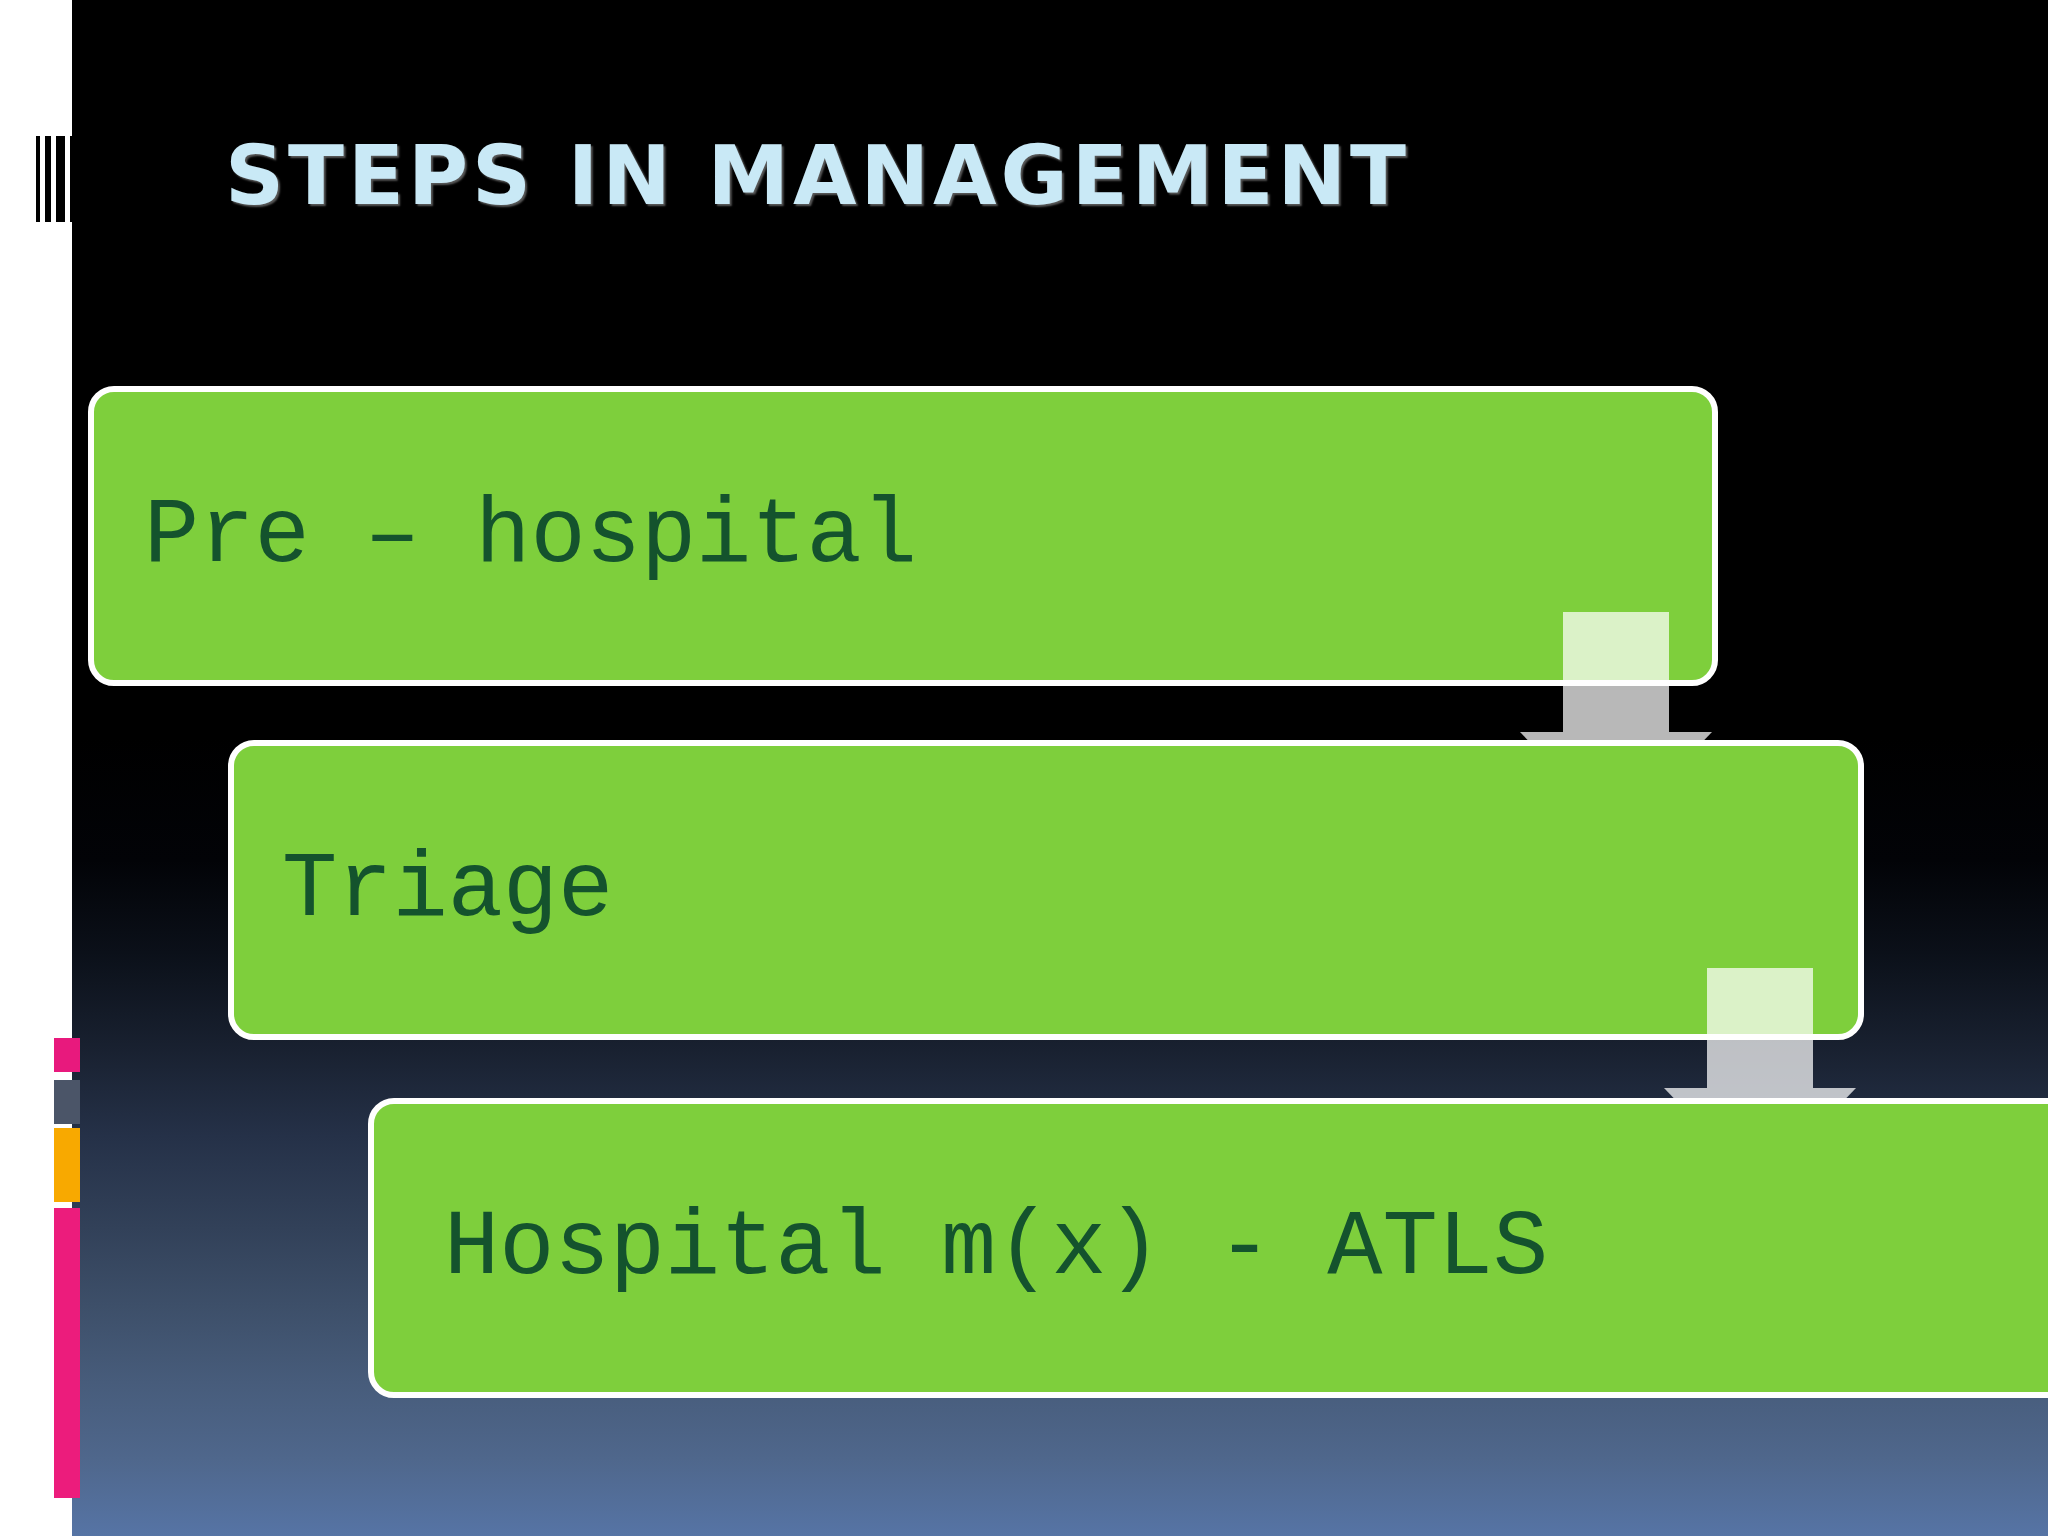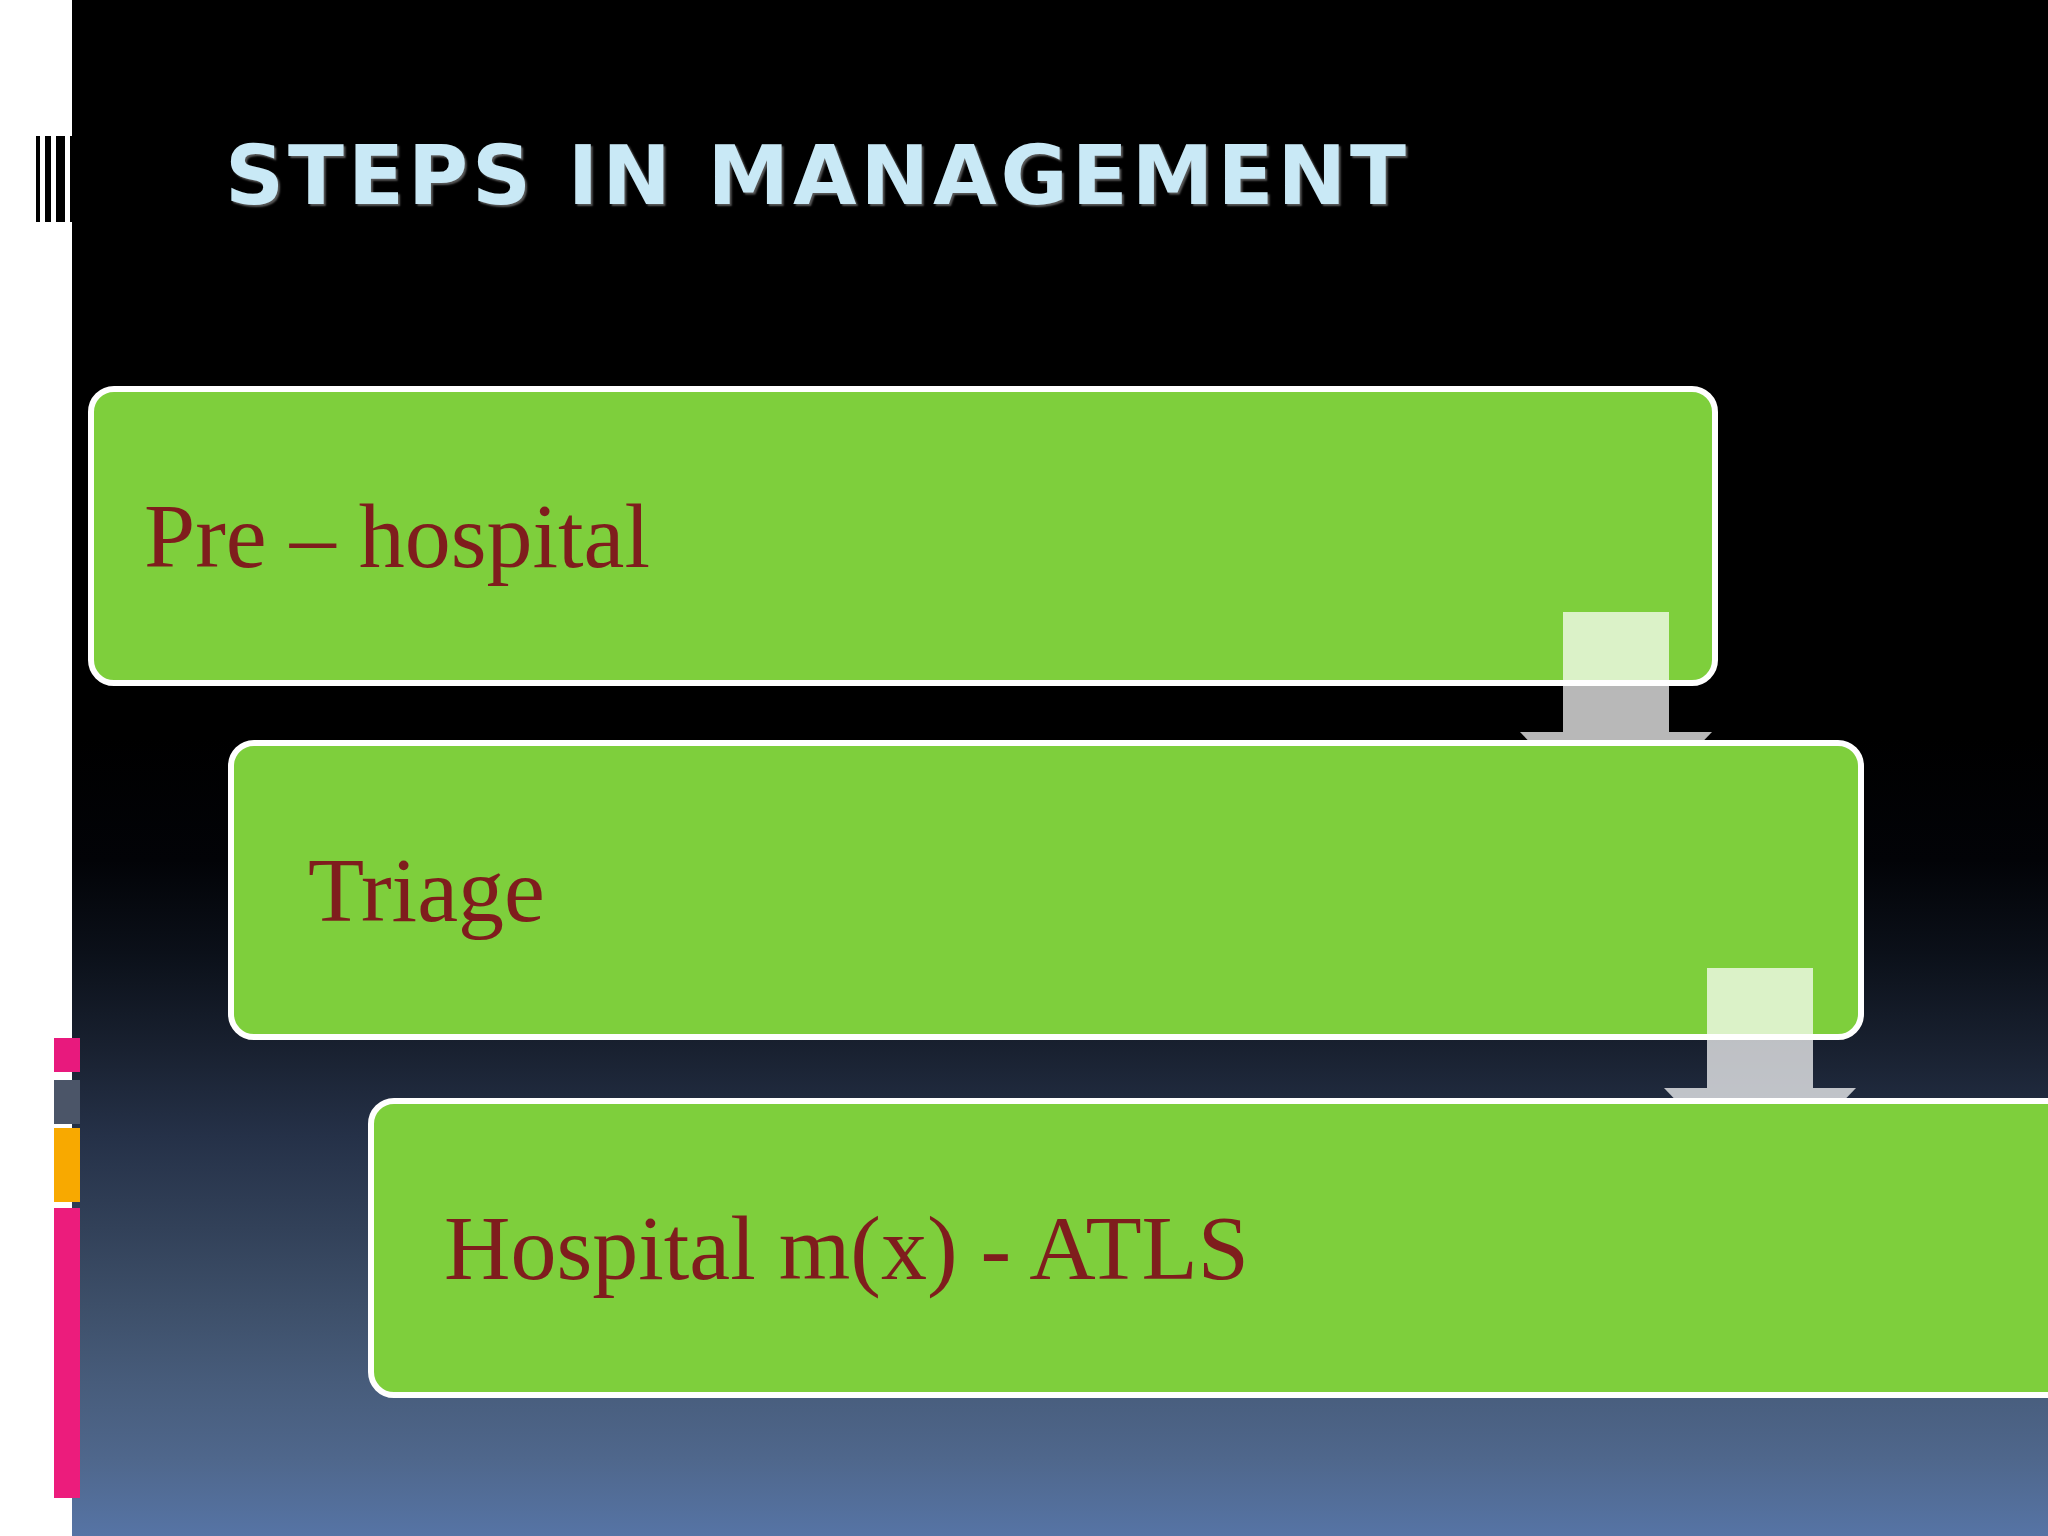--- a/index.html
+++ b/index.html
@@ -90,30 +90,30 @@
   .box {
     position: absolute;
     background: #7ECF3C;
     border: 6px solid #ffffff;
     border-radius: 26px;
     box-sizing: border-box;
     display: flex;
     align-items: center;
   }
   .box-label {
-    color: #7f1d1d;
+    color: #14532d;
     font-size: 92px;
     font-weight: 400;
     white-space: nowrap;
-    font-family: Liberation Serif, serif;
+    font-family: Liberation Mono, monospace;
   }
   #box-1 { left: 88px;  top: 386px;  width: 1630px; height: 300px; }
   #box-1 .box-label { margin-left: 50px; }
   #box-2 { left: 228px; top: 740px;  width: 1636px; height: 300px; }
-  #box-2 .box-label { margin-left: 74px; }
+  #box-2 .box-label { margin-left: 48px; }
   #box-3 { left: 368px; top: 1098px; width: 1820px; height: 300px; }
   #box-3 .box-label { margin-left: 70px; }
 
   
   .arrow {
     position: absolute;
     pointer-events: none;
   }
   .arrow .shaft {
     position: absolute;

